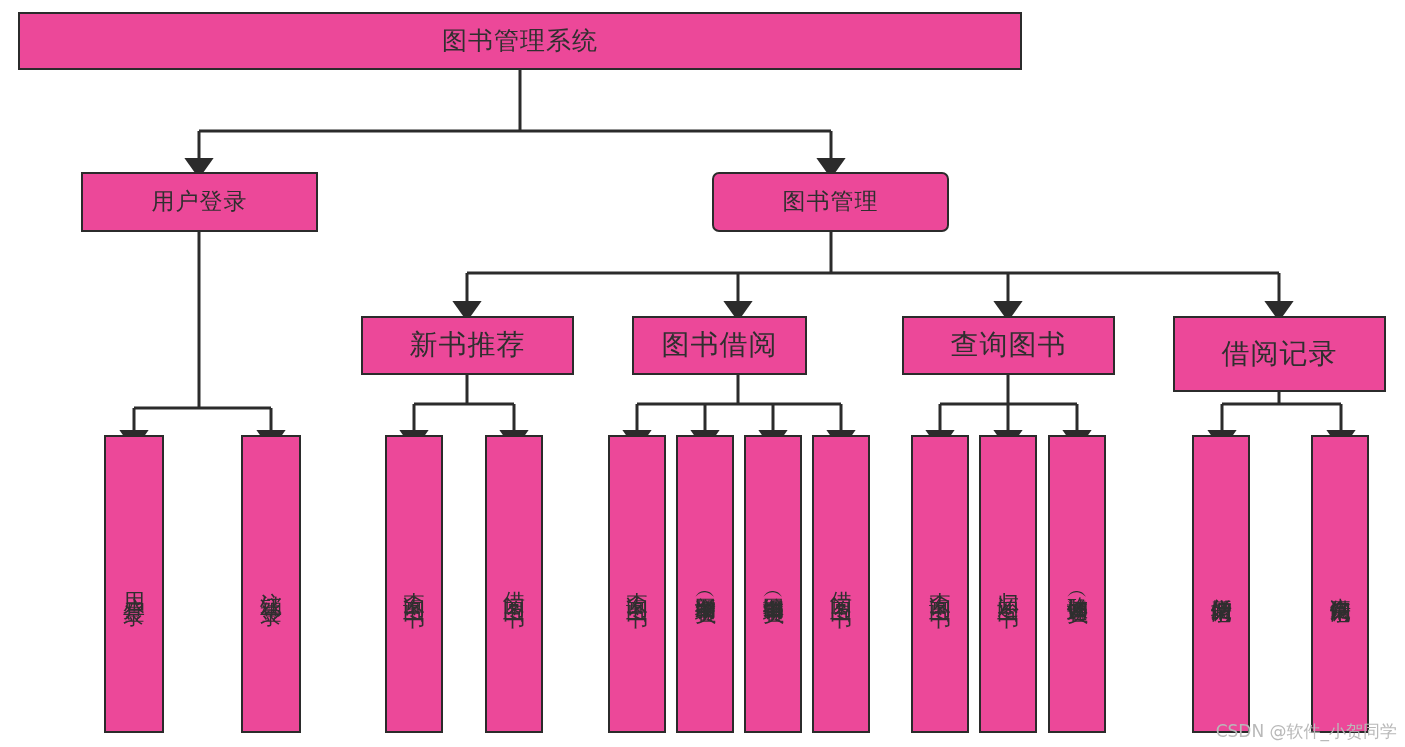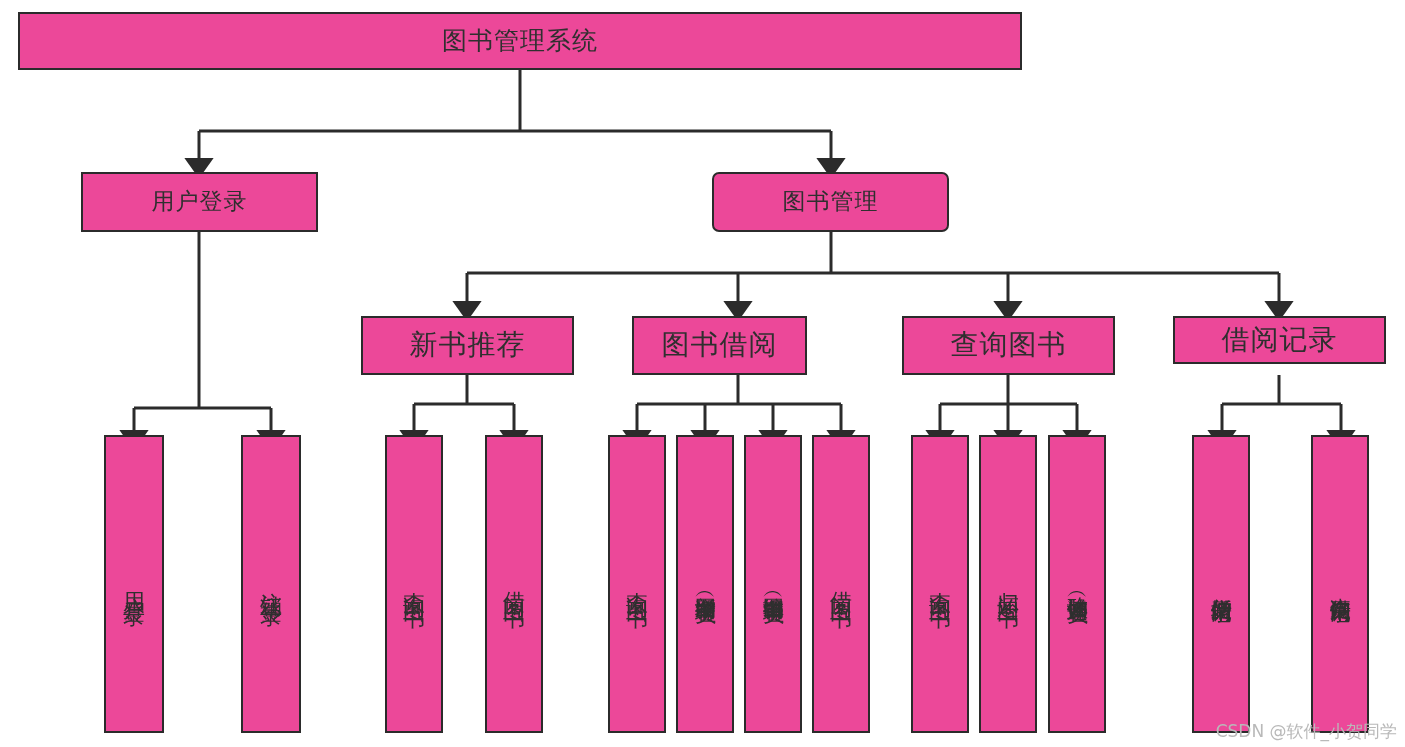--- a/index.html
+++ b/index.html
@@ -168,21 +168,21 @@
   </div>
 
   <div class="node level2 horiz" style="left:632px; top:316px; width:175px; height:59px;">
     <span class="label">图书借阅</span>
   </div>
 
   <div class="node level2 horiz" style="left:902px; top:316px; width:213px; height:59px;">
     <span class="label">查询图书</span>
   </div>
 
-  <div class="node level2 horiz" style="left:1173px; top:316px; width:213px; height:48px;">
+  <div class="node level2 horiz" style="left:1173px; top:316px; width:213px; height:76px;">
     <span class="label">借阅记录</span>
   </div>
 
   <div class="node leaf" style="left:104px; top:435px; width:60px; height:298px;">
     <span class="label">用户登录</span>
   </div>
 
   <div class="node leaf" style="left:241px; top:435px; width:60px; height:298px;">
     <span class="label">注销登录</span>
   </div>

